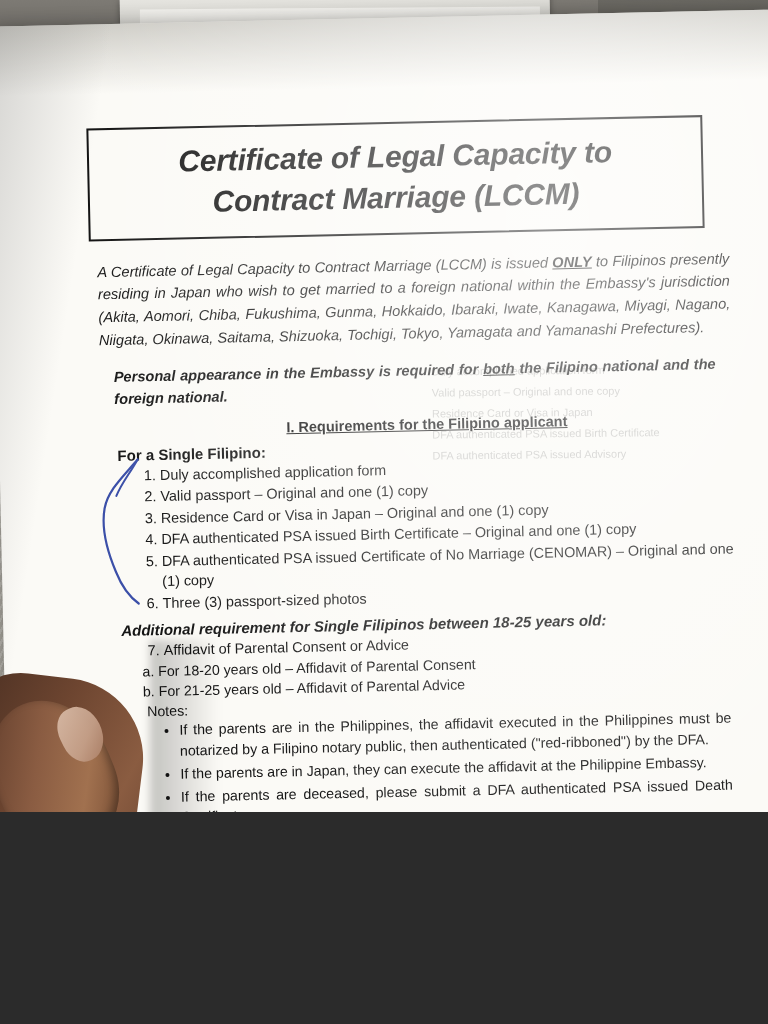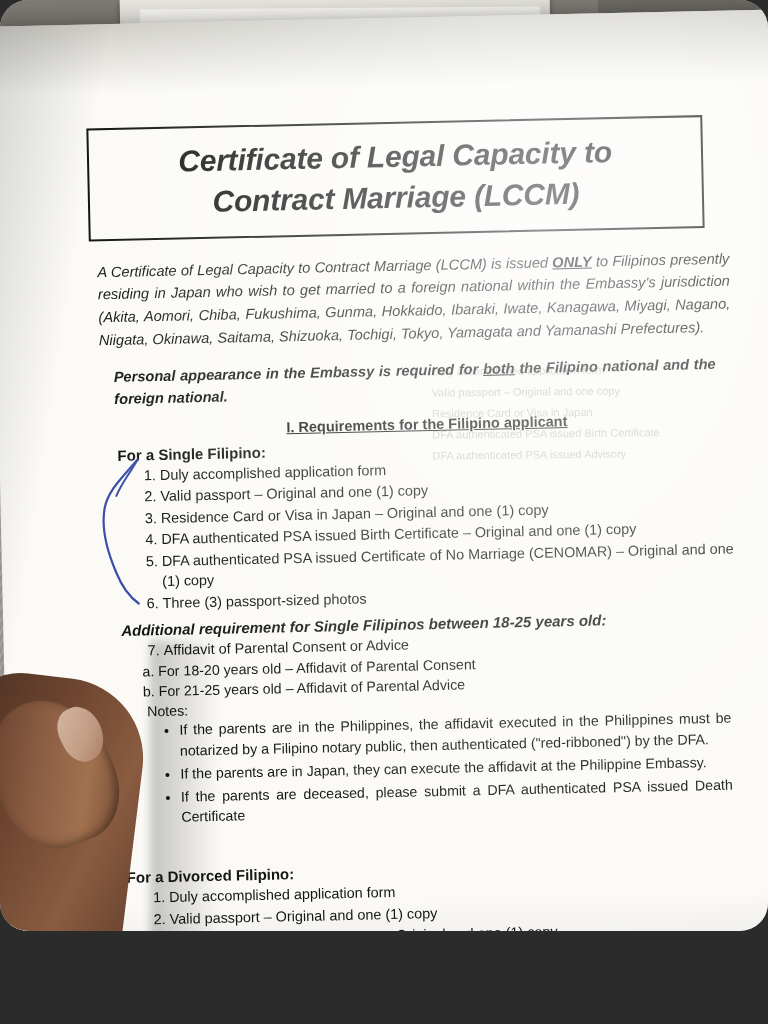--- a/index.html
+++ b/index.html
@@ -6,24 +6,23 @@
     margin: 0;
     padding: 0;
     width: 768px;
     height: 1024px;
     overflow: hidden;
     background: #2b2b2b;
   }
   #scene {
     position: relative;
     width: 768px;
-    height: 931px;
+    height: 812px;
     overflow: hidden;
     font-family: "Liberation Sans", sans-serif;
-    border-radius: 28px;
   }
   
   .bg-desk {
     position: absolute;
     inset: 0;
     background: linear-gradient(160deg, #c9c6bd 0%, #bdbab1 30%, #aeaba3 60%, #9b9891 100%);
   }
   .bg-counter {
     position: absolute;
     left: 0; top: 0; width: 768px; height: 62px;

